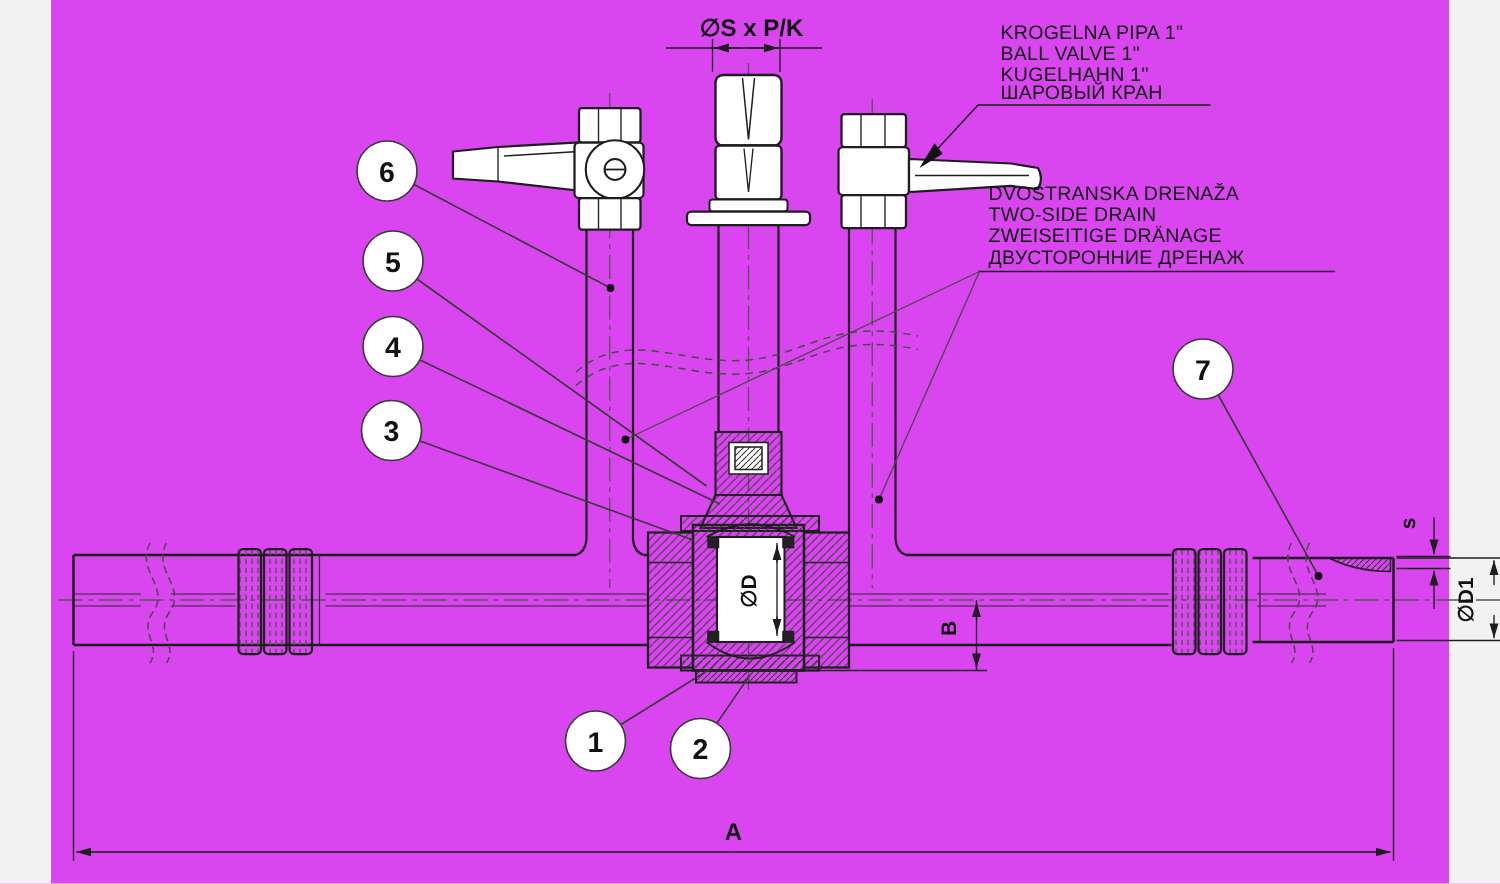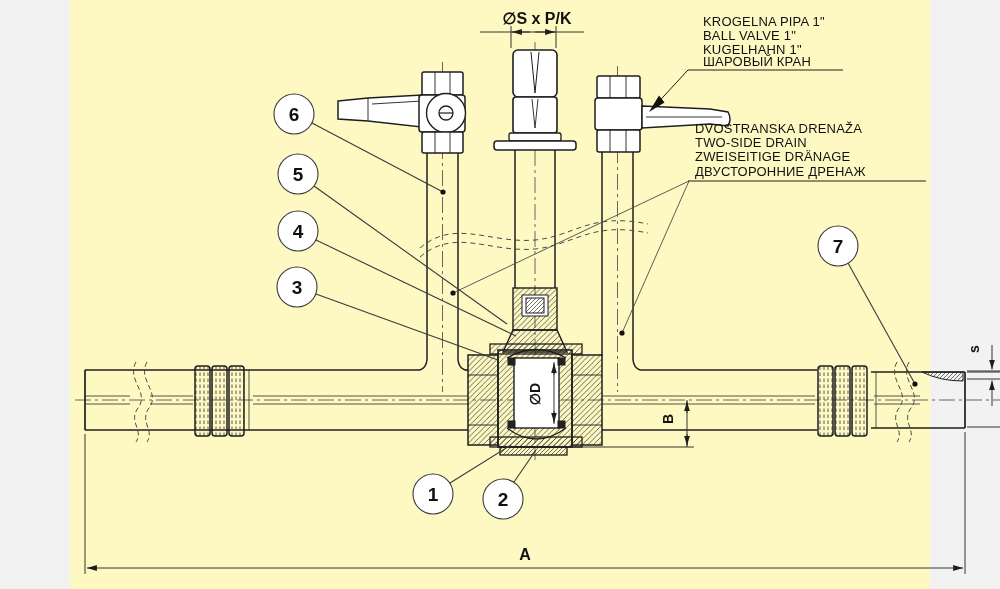--- a/index.html
+++ b/index.html
@@ -1,16 +1,16 @@
 <!DOCTYPE html>
 <html><head>
 <meta charset="utf-8">
 <style>
   html,body{margin:0;padding:0;background:#f2f2f2;}
-  .stage{width:860px;height:589px;background:#fef9c3;position:relative;margin:0 auto;
+  .stage{width:932px;height:589px;background:#d946ef;position:relative;margin:0 auto;
          font-family:"Liberation Sans", sans-serif;text-align:center;}
   svg{display:block;}
   text{fill:#111;}
   .lbl{font-size:13px;font-weight:400;letter-spacing:.2px;}
   .dim{font-size:16px;font-weight:700;}
   .dimsmall{font-size:14px;font-weight:700;}
   .balloon-num{font-size:19px;font-weight:700;}
 </style>
 </head>
 <body>

